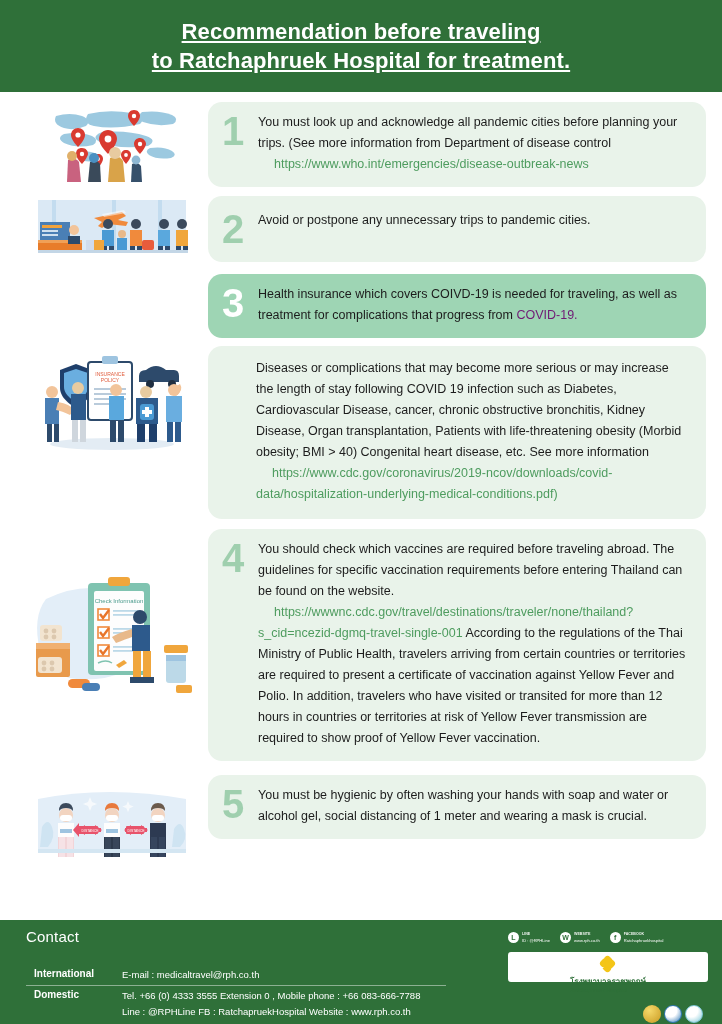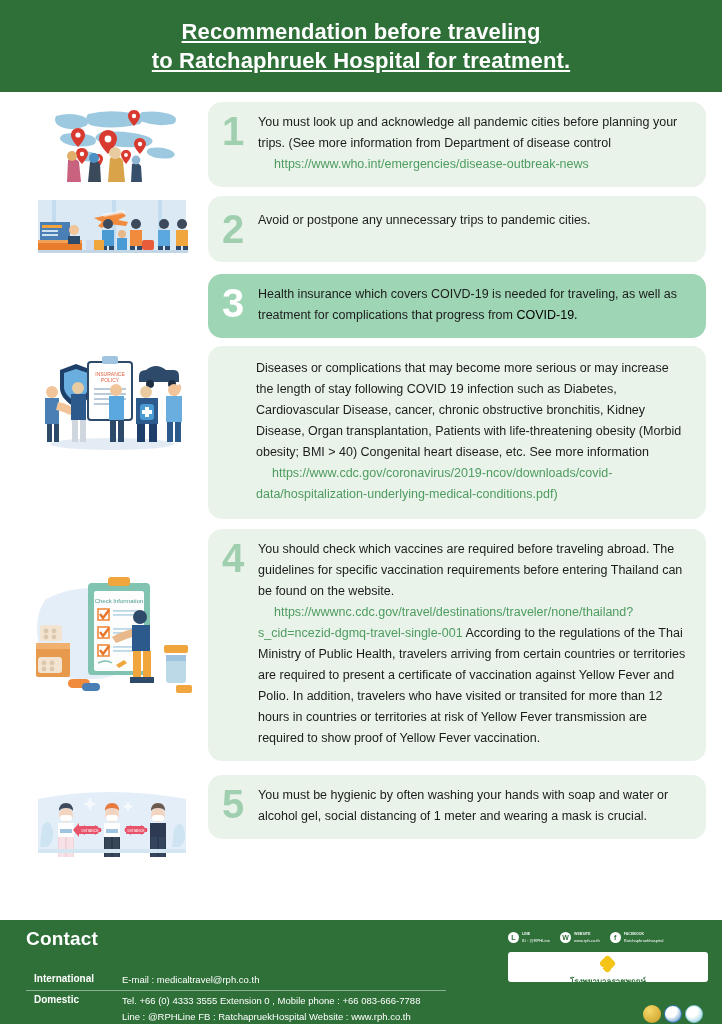--- a/index.html
+++ b/index.html
@@ -38,39 +38,39 @@
   .panel.dark { background:#9ed5b4; }
 
   .num {
     font-size:40px; font-weight:bold; line-height:34px;
     color:#9fcfae; flex:0 0 34px; padding-top:2px;
   }
   .panel.dark .num { color:#ffffff; }
 
   .ptext { font-size:12.5px; line-height:21px; color:#1c1c1c; padding-left:2px; }
   .link { color:#4e9c5f;margin-left:16px; }
-  .red  { color:#000000; }
+  .red  { color:#701a75; }
 
   
   .cont {
     margin:0 0 0 192px;
     background:#e9f3ea;
     border-radius:14px;
     padding:12px 18px 14px 48px;
     font-size:12.5px; line-height:21px; color:#1c1c1c;
     position:relative; top:-8px;
   }
 
   
   .footer {
     position:absolute; left:0; bottom:0; width:722px; height:104px;
     background:#2f7039; color:#fff;
   }
   .fl { position:absolute; left:26px; top:8px; width:420px; }
-  .contact-title { font-size:19px; font-weight:bold; letter-spacing:.2px; }
+  .contact-title { font-size:15px; font-weight:normal; letter-spacing:.2px; }
   .ftable { margin-top:20px; font-size:9.5px; }
   .frow { display:flex; align-items:flex-start; border-top:1px solid rgba(255,255,255,.45); padding:3px 0; }
   .frow:first-child { border-top:none; }
   .flabel { width:96px; flex:0 0 96px; font-weight:bold; font-size:10px; padding-left:8px;}
   .fval { flex:1; line-height:14px; }
   .fval .l2 { margin-top:2px; }
 
   .fr { position:absolute; right:14px; top:12px; width:200px; }
   .socials { display:flex; gap:10px; align-items:center; justify-content:flex-start; }
   .social { display:flex; align-items:center; gap:3px; }

